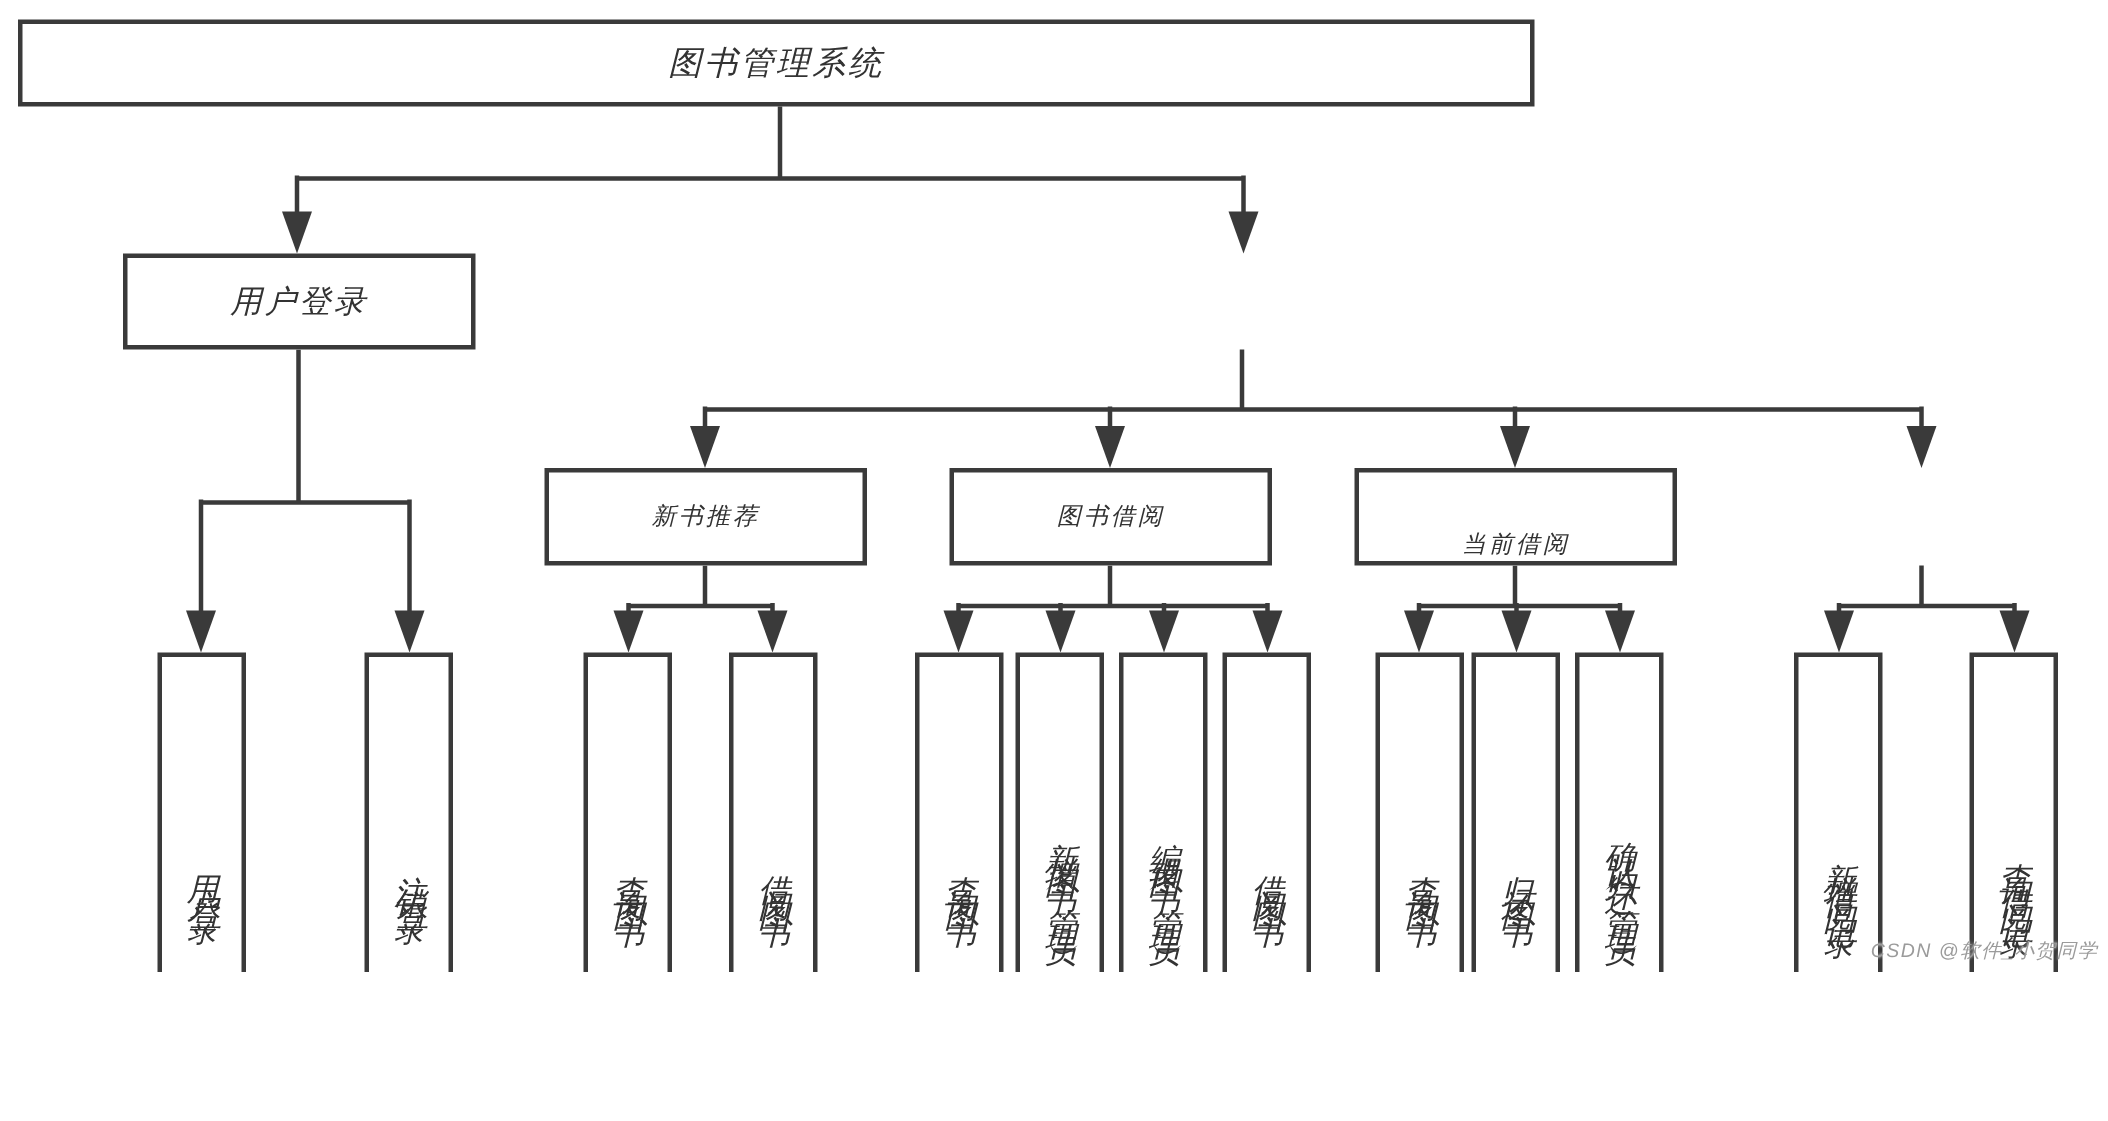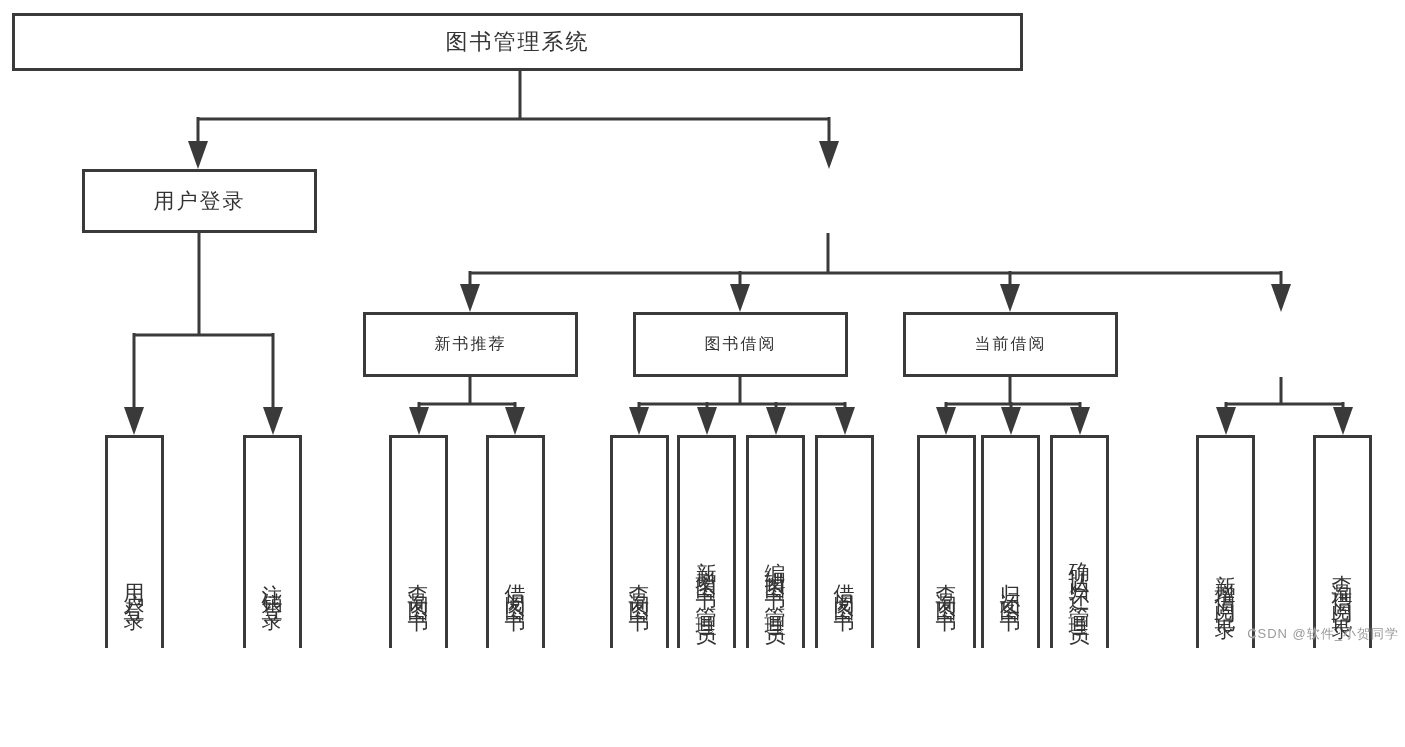--- a/index.html
+++ b/index.html
@@ -7,20 +7,21 @@
   body {
     font-family: "Liberation Sans", "DejaVu Sans", sans-serif;
     color: var(--text, #333333);
   }
   .canvas {
     position: relative;
     width: 1405px;
     height: 648px;
     background: var(--background, #ffffff);
     overflow: hidden;
+    font-style: italic;
   }
   svg.connectors {
     position: absolute;
     left: 0; top: 0;
     width: 1405px; height: 747px;
     color: var(--line, #3a3a3a);
   }
   .node {
     position: absolute;
     background: #ffffff;
@@ -45,21 +46,21 @@
   .l2.pos-a { left: 82px; }
   .l2.pos-b { left: 712px; }
   .l3 {
     top: 312px;
     width: 215px; height: 65px;
     font-size: 16px;
     letter-spacing: 2px;
   }
   .l3.pos-a { left: 363px; }
   .l3.pos-b { left: 633px; }
-  .l3.pos-c { left: 903px; }
+  .l3.pos-c { left: 903px; align-items: flex-end; }
   .l3.pos-d { left: 1173px; }
   .leaf {
     top: 435px;
     width: 59px; height: 300px;
   }
   .vtext {
     writing-mode: vertical-rl;
     text-orientation: mixed;
     font-size: 21px;
     letter-spacing: 9px;

